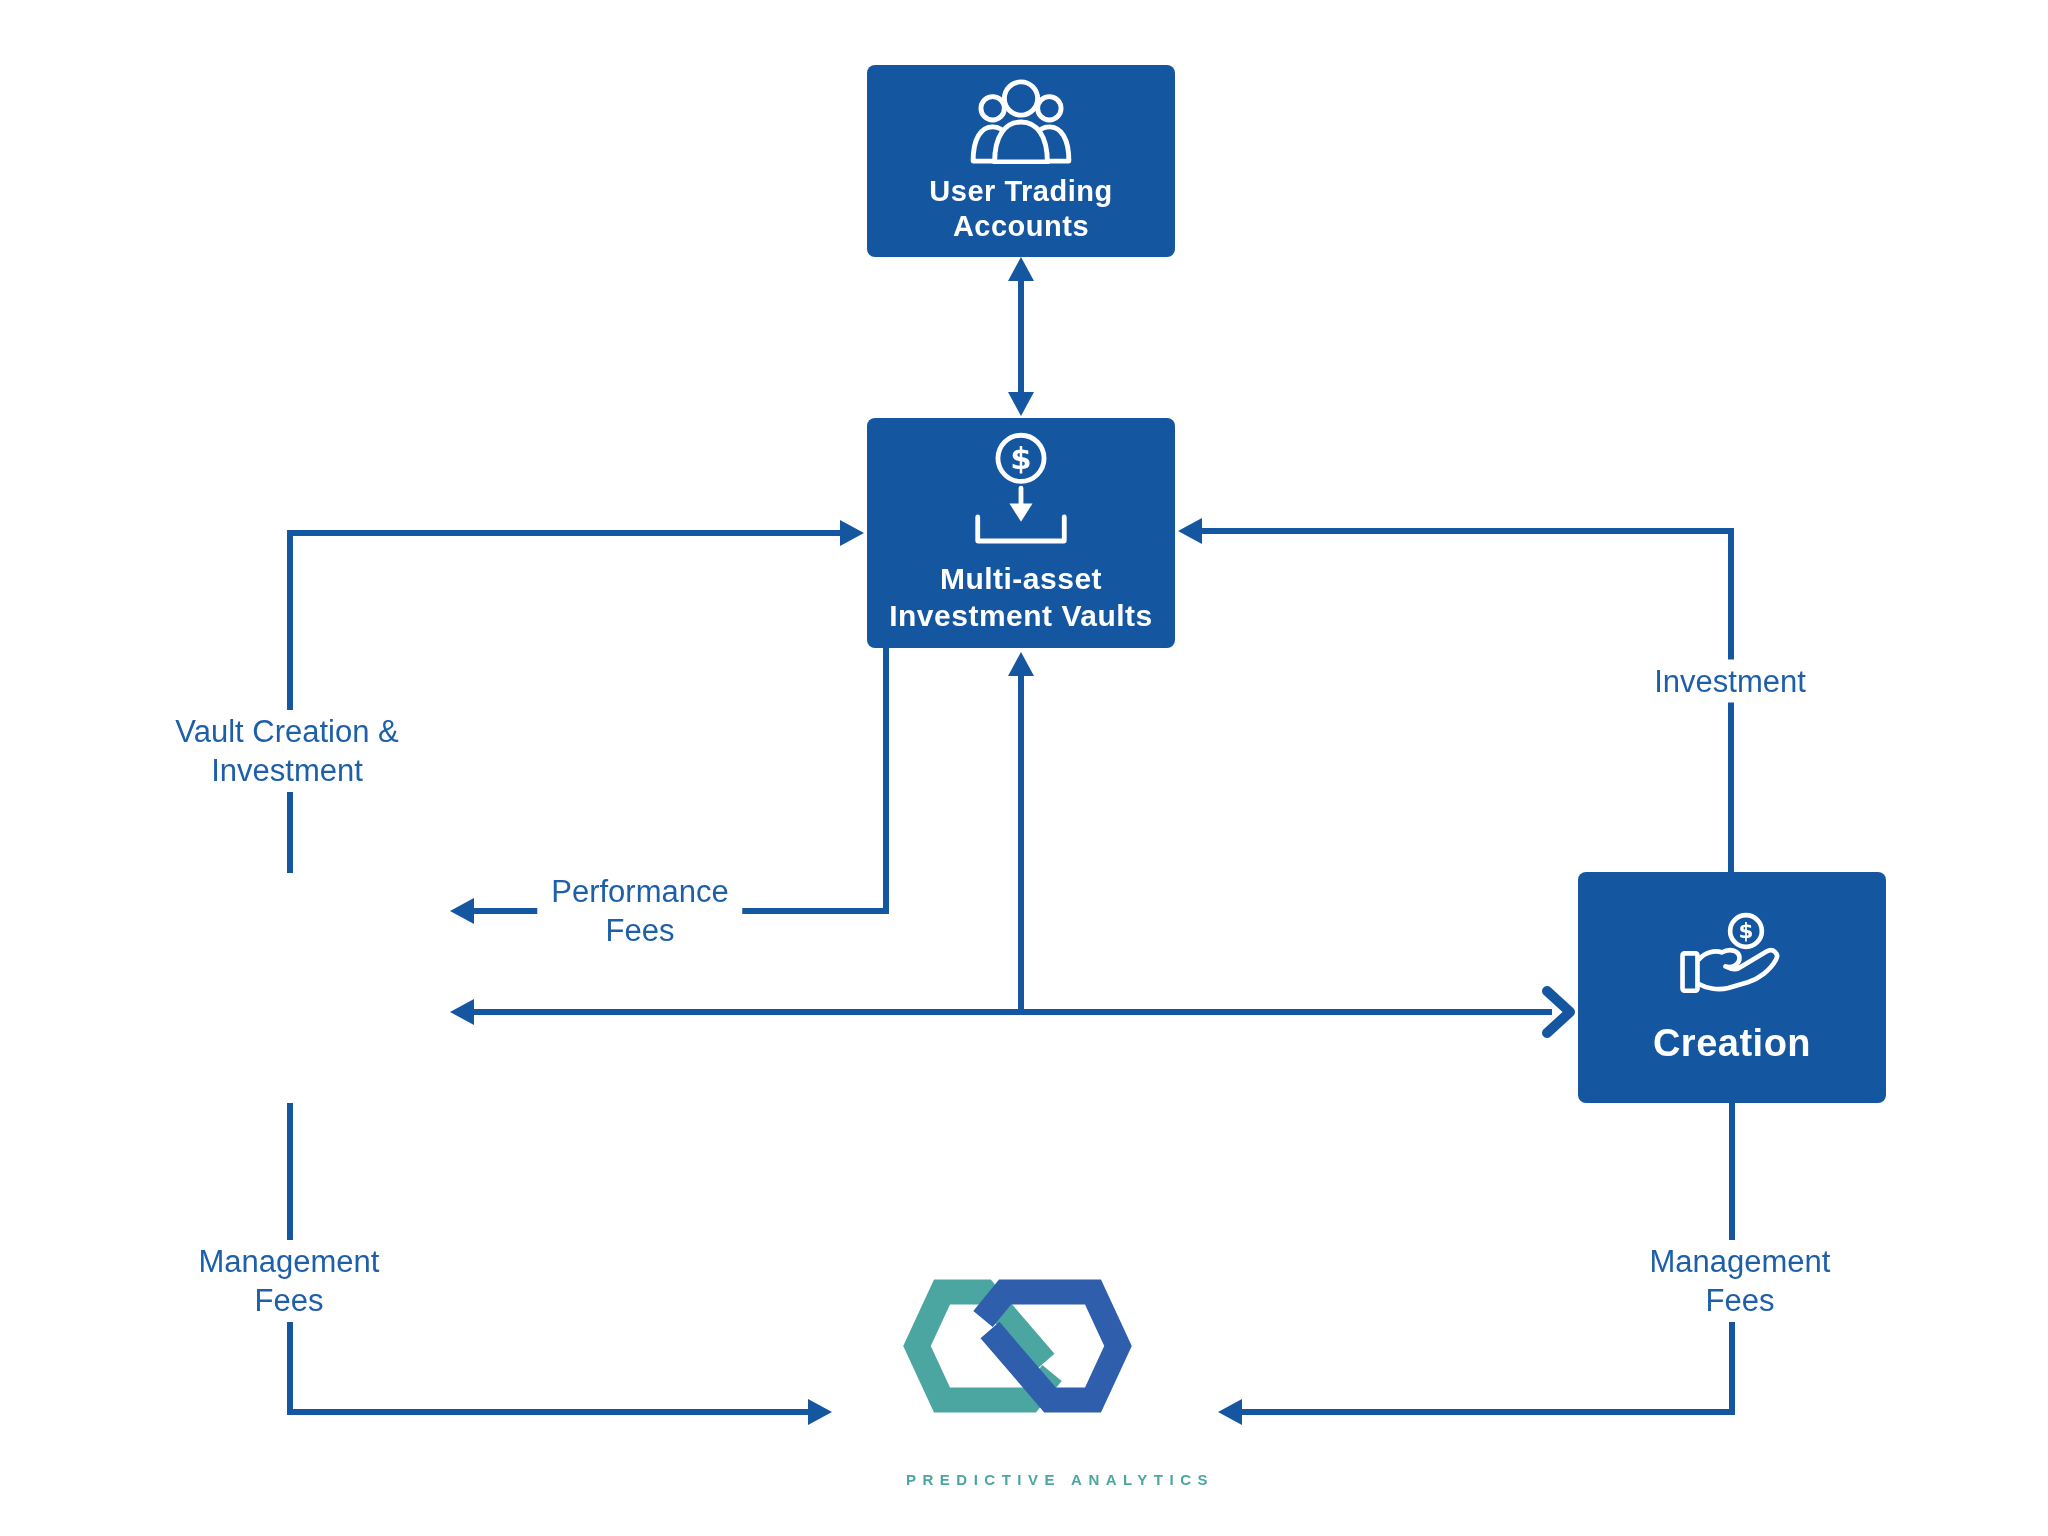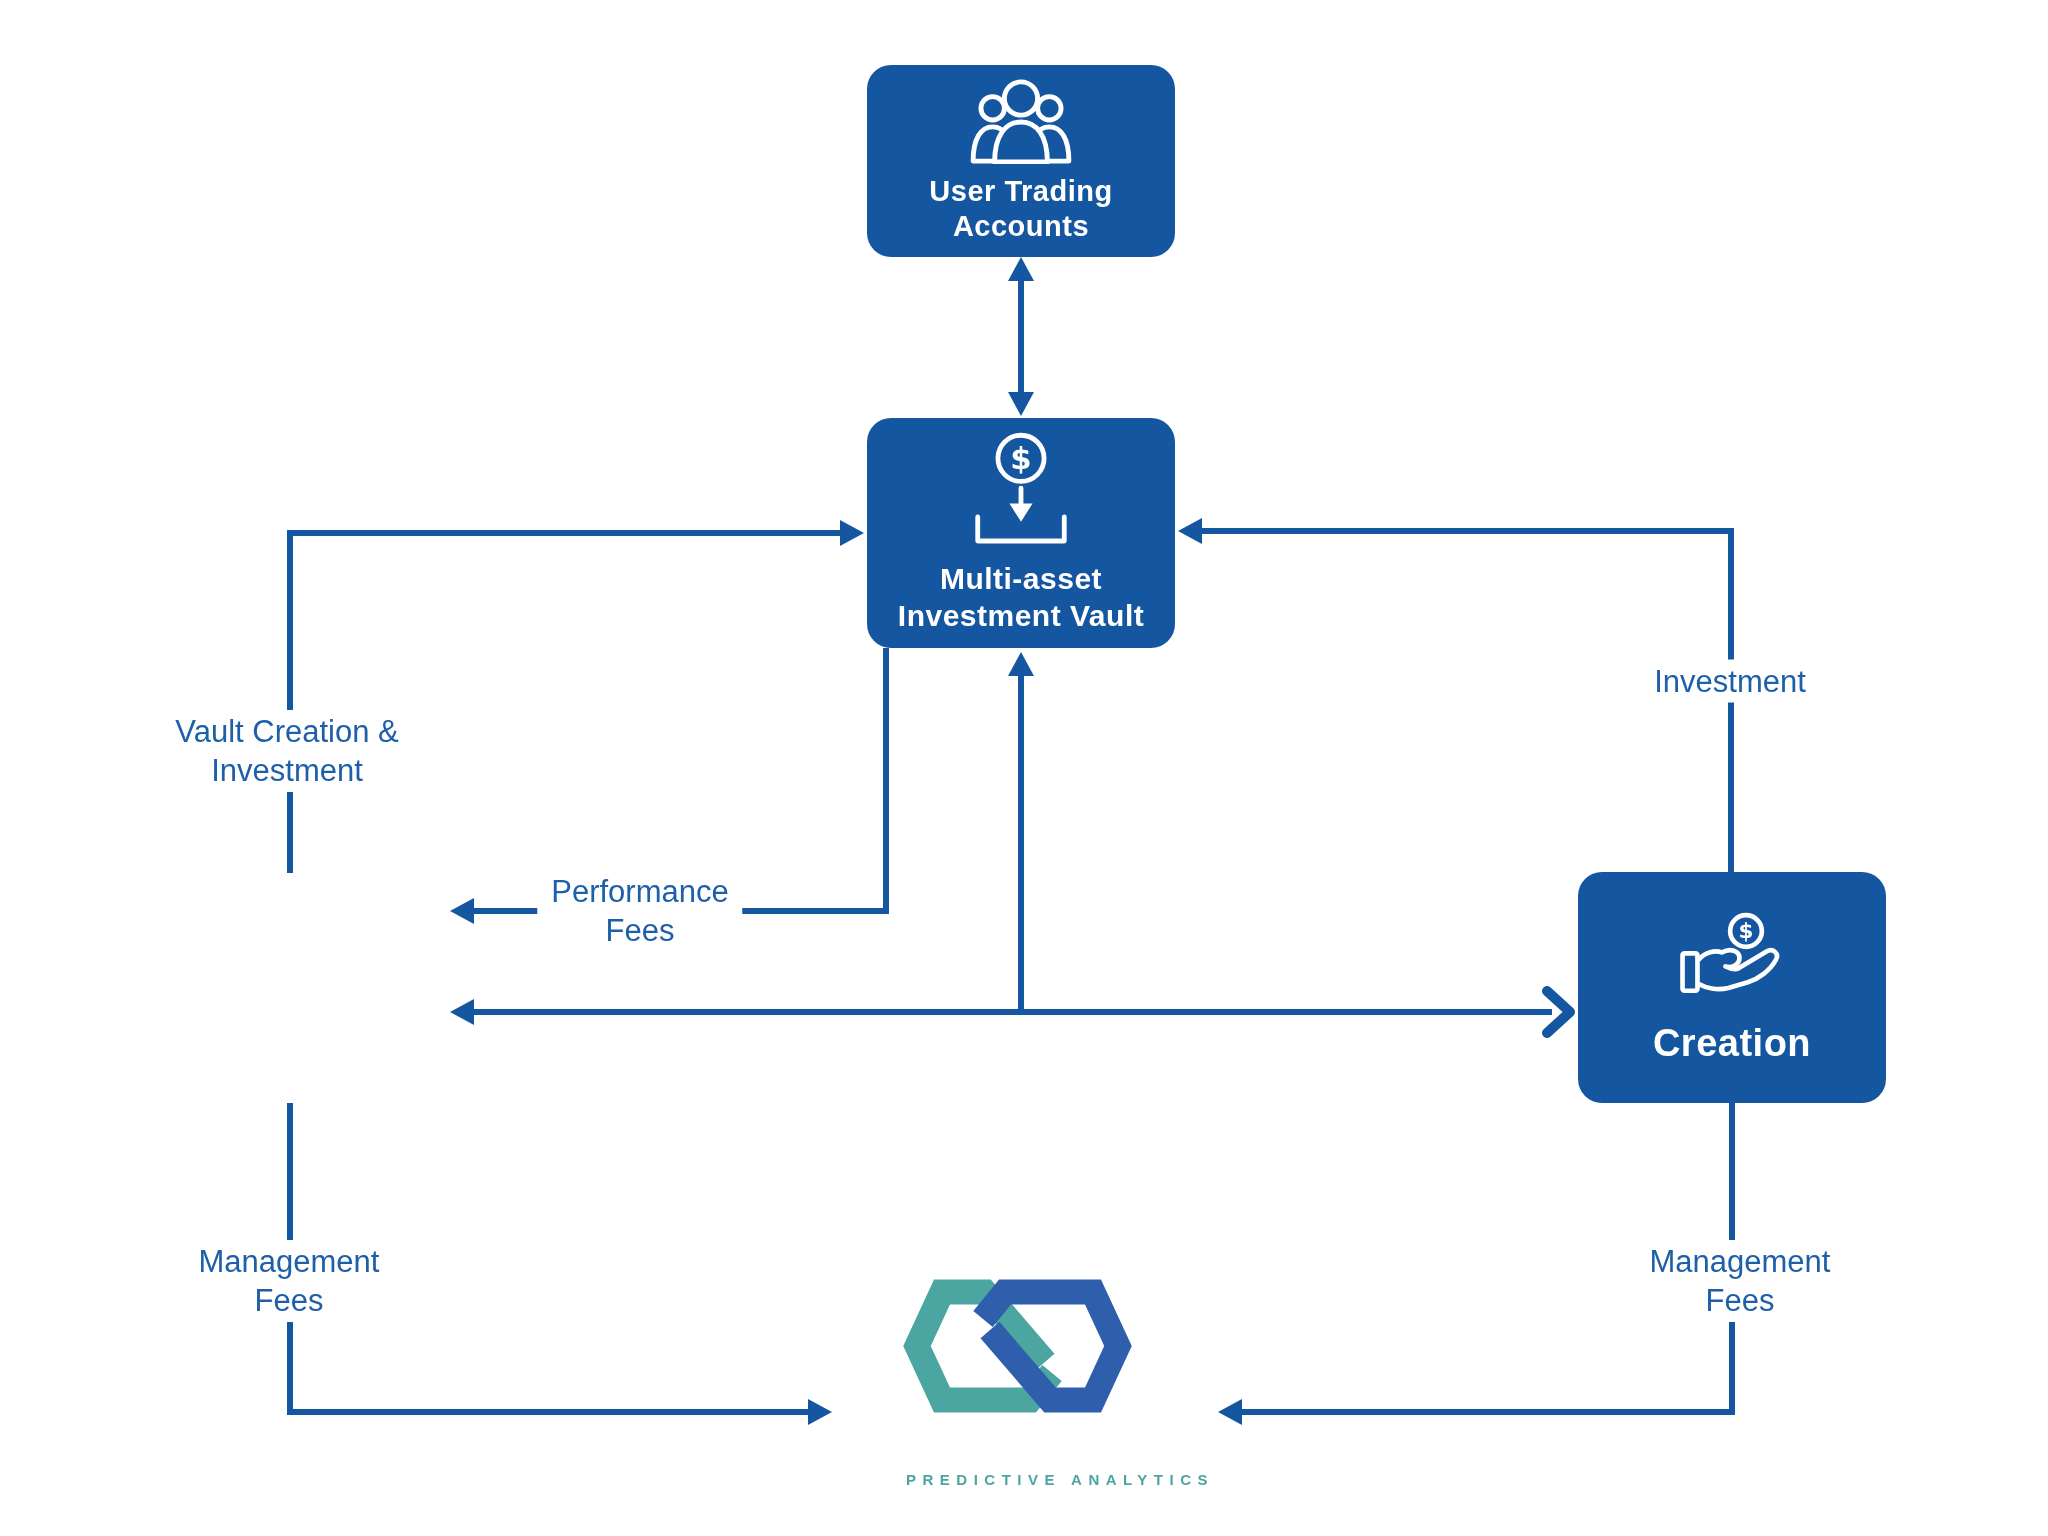--- a/index.html
+++ b/index.html
@@ -17,21 +17,21 @@
     font-family:"Liberation Sans", sans-serif;overflow:hidden;
   }
   .wires{position:absolute;left:0;top:0;width:2048px;height:1536px;}
   .wire{stroke:var(--line-blue);stroke-width:6;fill:none;}
   .arrowhead{fill:var(--line-blue);stroke:none;}
   .chevron{stroke:var(--line-blue);stroke-width:10;fill:none;stroke-linecap:round;stroke-linejoin:round;}
   .logo-band-teal{stroke:var(--logo-teal);stroke-width:25;fill:none;stroke-linejoin:miter;}
   .logo-band-blue{stroke:var(--logo-blue);stroke-width:25;fill:none;stroke-linejoin:miter;}
 
   .node{
-    position:absolute;background:var(--box-blue);border-radius:24px;
+    position:absolute;background:var(--box-blue);border-radius:8px;
     display:flex;flex-direction:column;align-items:center;justify-content:center;
     color:var(--box-text);text-align:center;
   }
   .node-label{font-weight:bold;letter-spacing:.5px;}
   .node-sm .node-label{font-size:29px;line-height:35px;margin-top:10px;}
   .node-md .node-label{font-size:30px;line-height:37px;margin-top:10px;}
   .node-lg .node-label{font-size:38px;line-height:44px;margin-top:14px;}
 
   .node-icon{display:block;}
   .icon-stroke{stroke:#fff;fill:none;stroke-width:5;stroke-linecap:round;stroke-linejoin:round;}
@@ -129,21 +129,21 @@
   <div class="node node-md" style="left:867px;top:418px;width:308px;height:230px;">
     <svg class="node-icon" width="100" height="118" viewBox="0 0 104 122">
       <circle class="icon-stroke" cx="52" cy="27" r="24" stroke-width="5.5"></circle>
       <text class="icon-dollar" x="52" y="38" font-size="32">$</text>
       <path class="icon-stroke" d="M52,58 V76" stroke-width="6"></path>
       <path class="icon-solid" d="M52,93 l-12,-19 h24 z"></path>
       <path class="icon-stroke" d="M7,88 V113 H97 V88" stroke-width="6.5" stroke-linecap="butt"></path>
     </svg>
     <div class="node-label">
       <div>Multi-asset</div>
-      <div>Investment Vault</div>
+      <div>Investment Vaults</div>
     </div>
   </div>
 
 
   <div class="node node-lg" style="left:1578px;top:872px;width:308px;height:231px;">
     <svg class="node-icon" width="112" height="96" viewBox="0 0 120 100">
       <circle class="icon-stroke" cx="75" cy="20" r="17"></circle>
       <text class="icon-dollar" x="75" y="28" font-size="23">$</text>
       <rect class="icon-stroke" x="7" y="44" width="16" height="40" rx="2"></rect>
       <path class="icon-stroke" d="M25,50 C31,43 42,40 49,43 C58,38 68,41 68,49 C68,56 60,60 53,58 C57,60 63,62 67,60 L97,42 C104,38 111,44 107,51 C101,62 89,71 77,75 L56,81 C44,84 32,81 25,77"></path>

